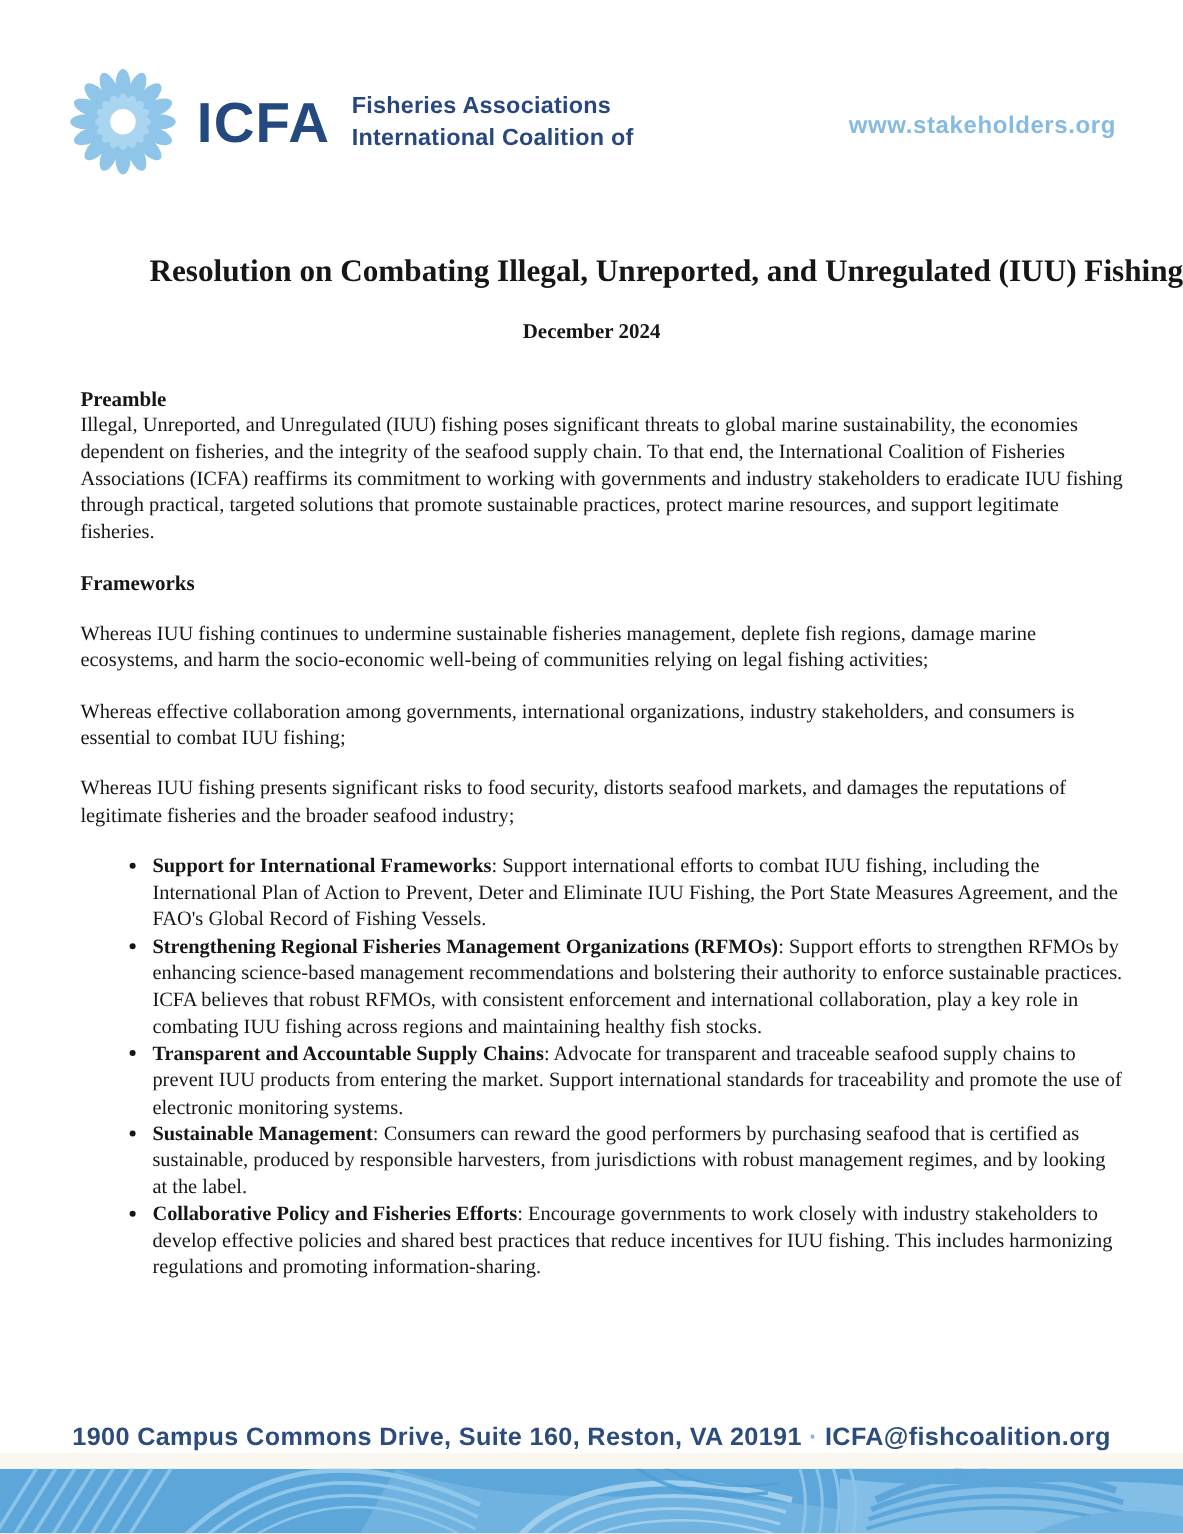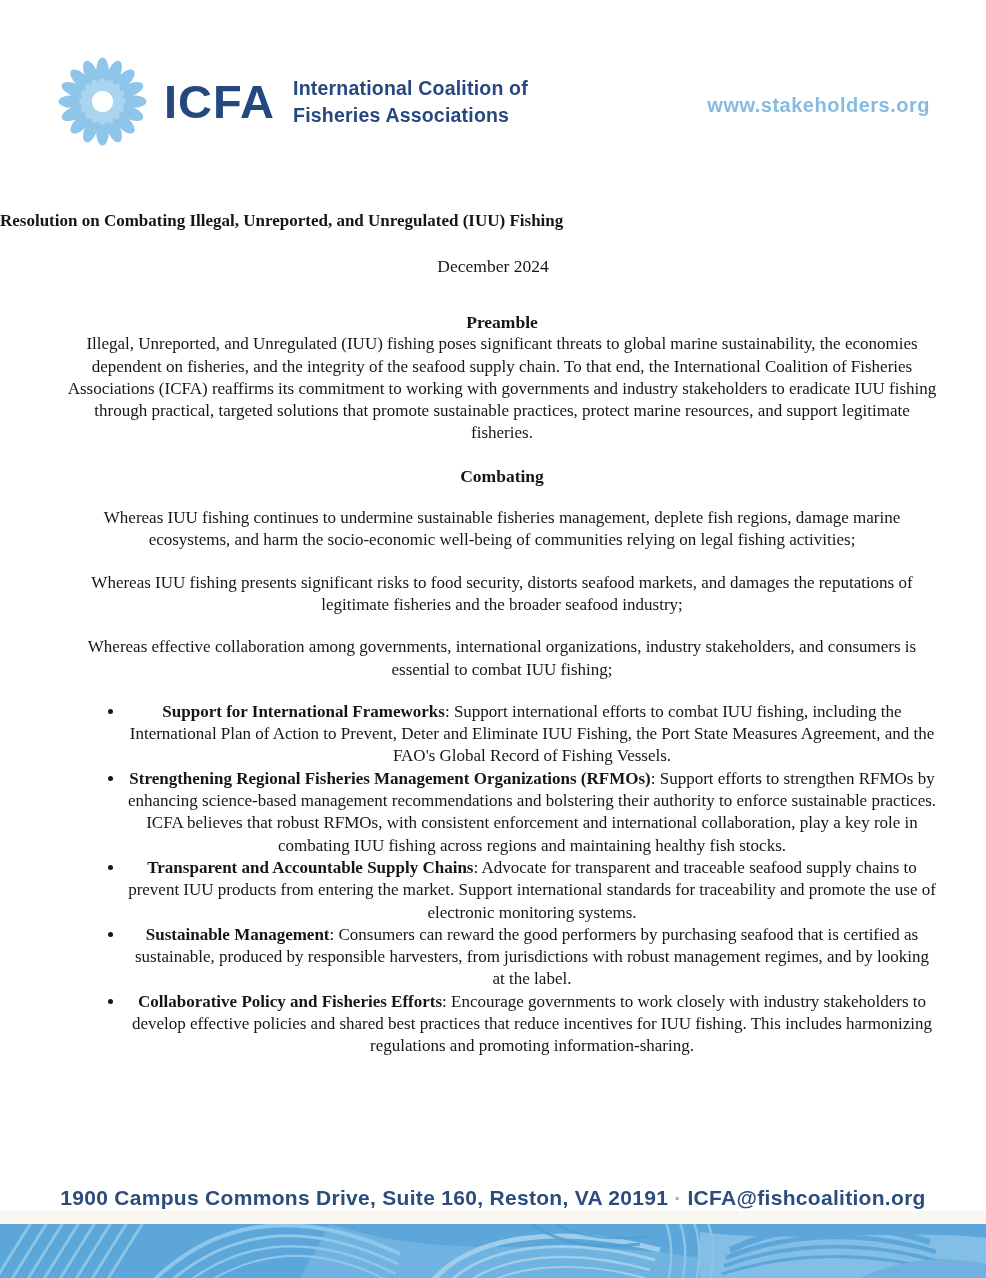--- a/index.html
+++ b/index.html
@@ -32,30 +32,30 @@
     color:#27477E; margin-left:18px; letter-spacing:0.2px;
   }
   .site-url {
     font-family:"Liberation Sans", sans-serif;
     font-weight:bold; font-size:20px; letter-spacing:0.5px;
     color:#85BBE2; align-self:center; margin-top:8px;
   }
 
   
   .doc-title {
-    text-align:left; font-weight:bold; font-size:17px;
+    text-align:right; font-weight:bold; font-size:26px;
     margin-top:62px;
   }
   .doc-date {
-    text-align:center; font-weight:normal; font-size:17.5px;
+    text-align:center; font-weight:bold; font-size:17.5px;
     margin-top:25px;
   }
   .content {
     margin:34px 49px 0 67px;
-    font-size:17px; line-height:22.3px;text-align:center;
+    font-size:17px; line-height:22.3px;
   }
   .sec-heading { font-weight:bold; font-size:17.5px; }
   .content p { margin:0 0 20px 0; }
   .content p.tight { margin-bottom:0; }
   .heading-gap { margin-top:20px; margin-bottom:20px; }
   .actions-list {
     margin:20px 0 0 0;
     padding-left:58px;
   }
   .actions-list li {
@@ -110,40 +110,40 @@
         <use href="#petal-pair" transform="rotate(225 47 47)"></use>
         <use href="#petal-pair" transform="rotate(247.5 47 47)"></use>
         <use href="#petal-pair" transform="rotate(270 47 47)"></use>
         <use href="#petal-pair" transform="rotate(292.5 47 47)"></use>
         <use href="#petal-pair" transform="rotate(315 47 47)"></use>
         <use href="#petal-pair" transform="rotate(337.5 47 47)"></use>
         <circle cx="47" cy="47" r="10.5" fill="#ffffff"></circle>
       </svg>
       <span class="brand-abbr">ICFA</span>
       <div class="brand-name">
+        <div>Fisheries Associations</div>
         <div>International Coalition of</div>
-        <div>Fisheries Associations</div>
       </div>
     </div>
     <div class="site-url">www.stakeholders.org</div>
   </div>
 
   <div class="doc-title">Resolution on Combating Illegal, Unreported, and Unregulated (IUU) Fishing</div>
   <div class="doc-date">December 2024</div>
 
   <div class="content">
 
     <div class="sec-heading">Preamble</div>
     <p>Illegal, Unreported, and Unregulated (IUU) fishing poses significant threats to global marine sustainability, the economies dependent on fisheries, and the integrity of the seafood supply chain. To that end, the International Coalition of Fisheries Associations (ICFA) reaffirms its commitment to working with governments and industry stakeholders to eradicate IUU fishing through practical, targeted solutions that promote sustainable practices, protect marine resources, and support legitimate fisheries.</p>
 
-    <div class="sec-heading heading-gap">Combating</div>
+    <div class="sec-heading heading-gap">Frameworks</div>
 
     <p>Whereas IUU fishing continues to undermine sustainable fisheries management, deplete fish regions, damage marine ecosystems, and harm the socio-economic well-being of communities relying on legal fishing activities;</p>
+    <p>Whereas effective collaboration among governments, international organizations, industry stakeholders, and consumers is essential to combat IUU fishing;</p>
     <p>Whereas IUU fishing presents significant risks to food security, distorts seafood markets, and damages the reputations of legitimate fisheries and the broader seafood industry;</p>
-    <p>Whereas effective collaboration among governments, international organizations, industry stakeholders, and consumers is essential to combat IUU fishing;</p>
 
     <ul class="actions-list">
       <li><span class="b">Support for International Frameworks</span><span>: Support international efforts to combat IUU fishing, including the International Plan of Action to Prevent, Deter and Eliminate IUU Fishing, the Port State Measures Agreement, and the FAO's Global Record of Fishing Vessels.</span></li>
       <li><span class="b">Strengthening Regional Fisheries Management Organizations (RFMOs)</span><span>: Support efforts to strengthen RFMOs by enhancing science-based management recommendations and bolstering their authority to enforce sustainable practices. ICFA believes that robust RFMOs, with consistent enforcement and international collaboration, play a key role in combating IUU fishing across regions and maintaining healthy fish stocks.</span></li>
       <li><span class="b">Transparent and Accountable Supply Chains</span><span>: Advocate for transparent and traceable seafood supply chains to prevent IUU products from entering the market. Support international standards for traceability and promote the use of electronic monitoring systems.</span></li>
       <li><span class="b">Sustainable Management</span><span>: Consumers can reward the good performers by purchasing seafood that is certified as sustainable, produced by responsible harvesters, from jurisdictions with robust management regimes, and by looking at the label.</span></li>
       <li><span class="b">Collaborative Policy and Fisheries Efforts</span><span>: Encourage governments to work closely with industry stakeholders to develop effective policies and shared best practices that reduce incentives for IUU fishing. This includes harmonizing regulations and promoting information-sharing.</span></li>
     </ul>
   </div>
 

